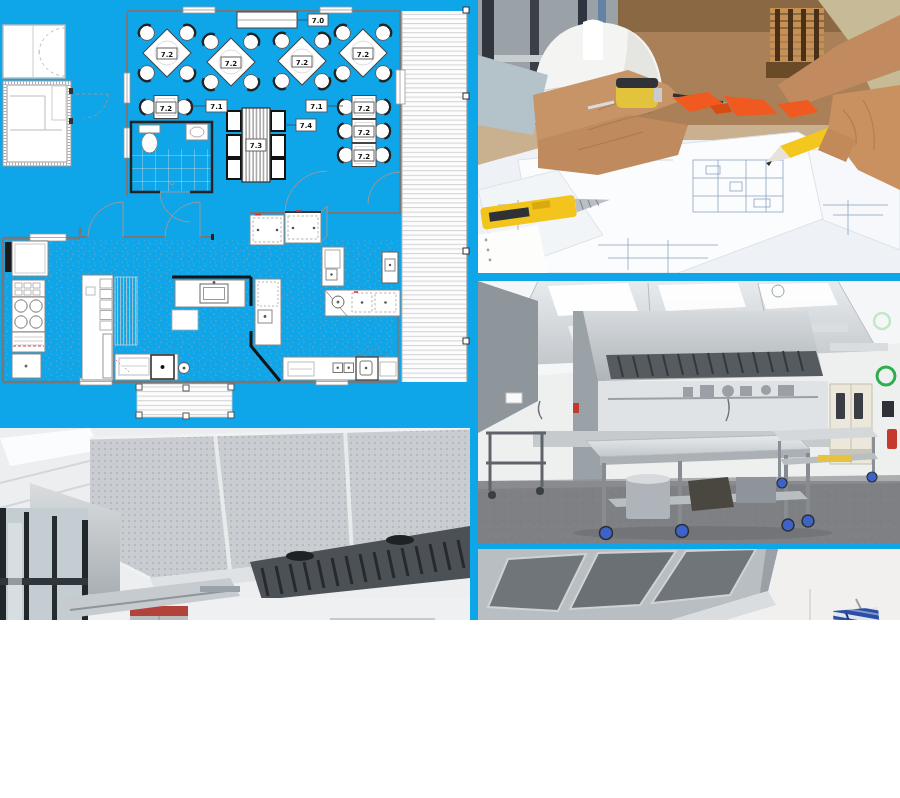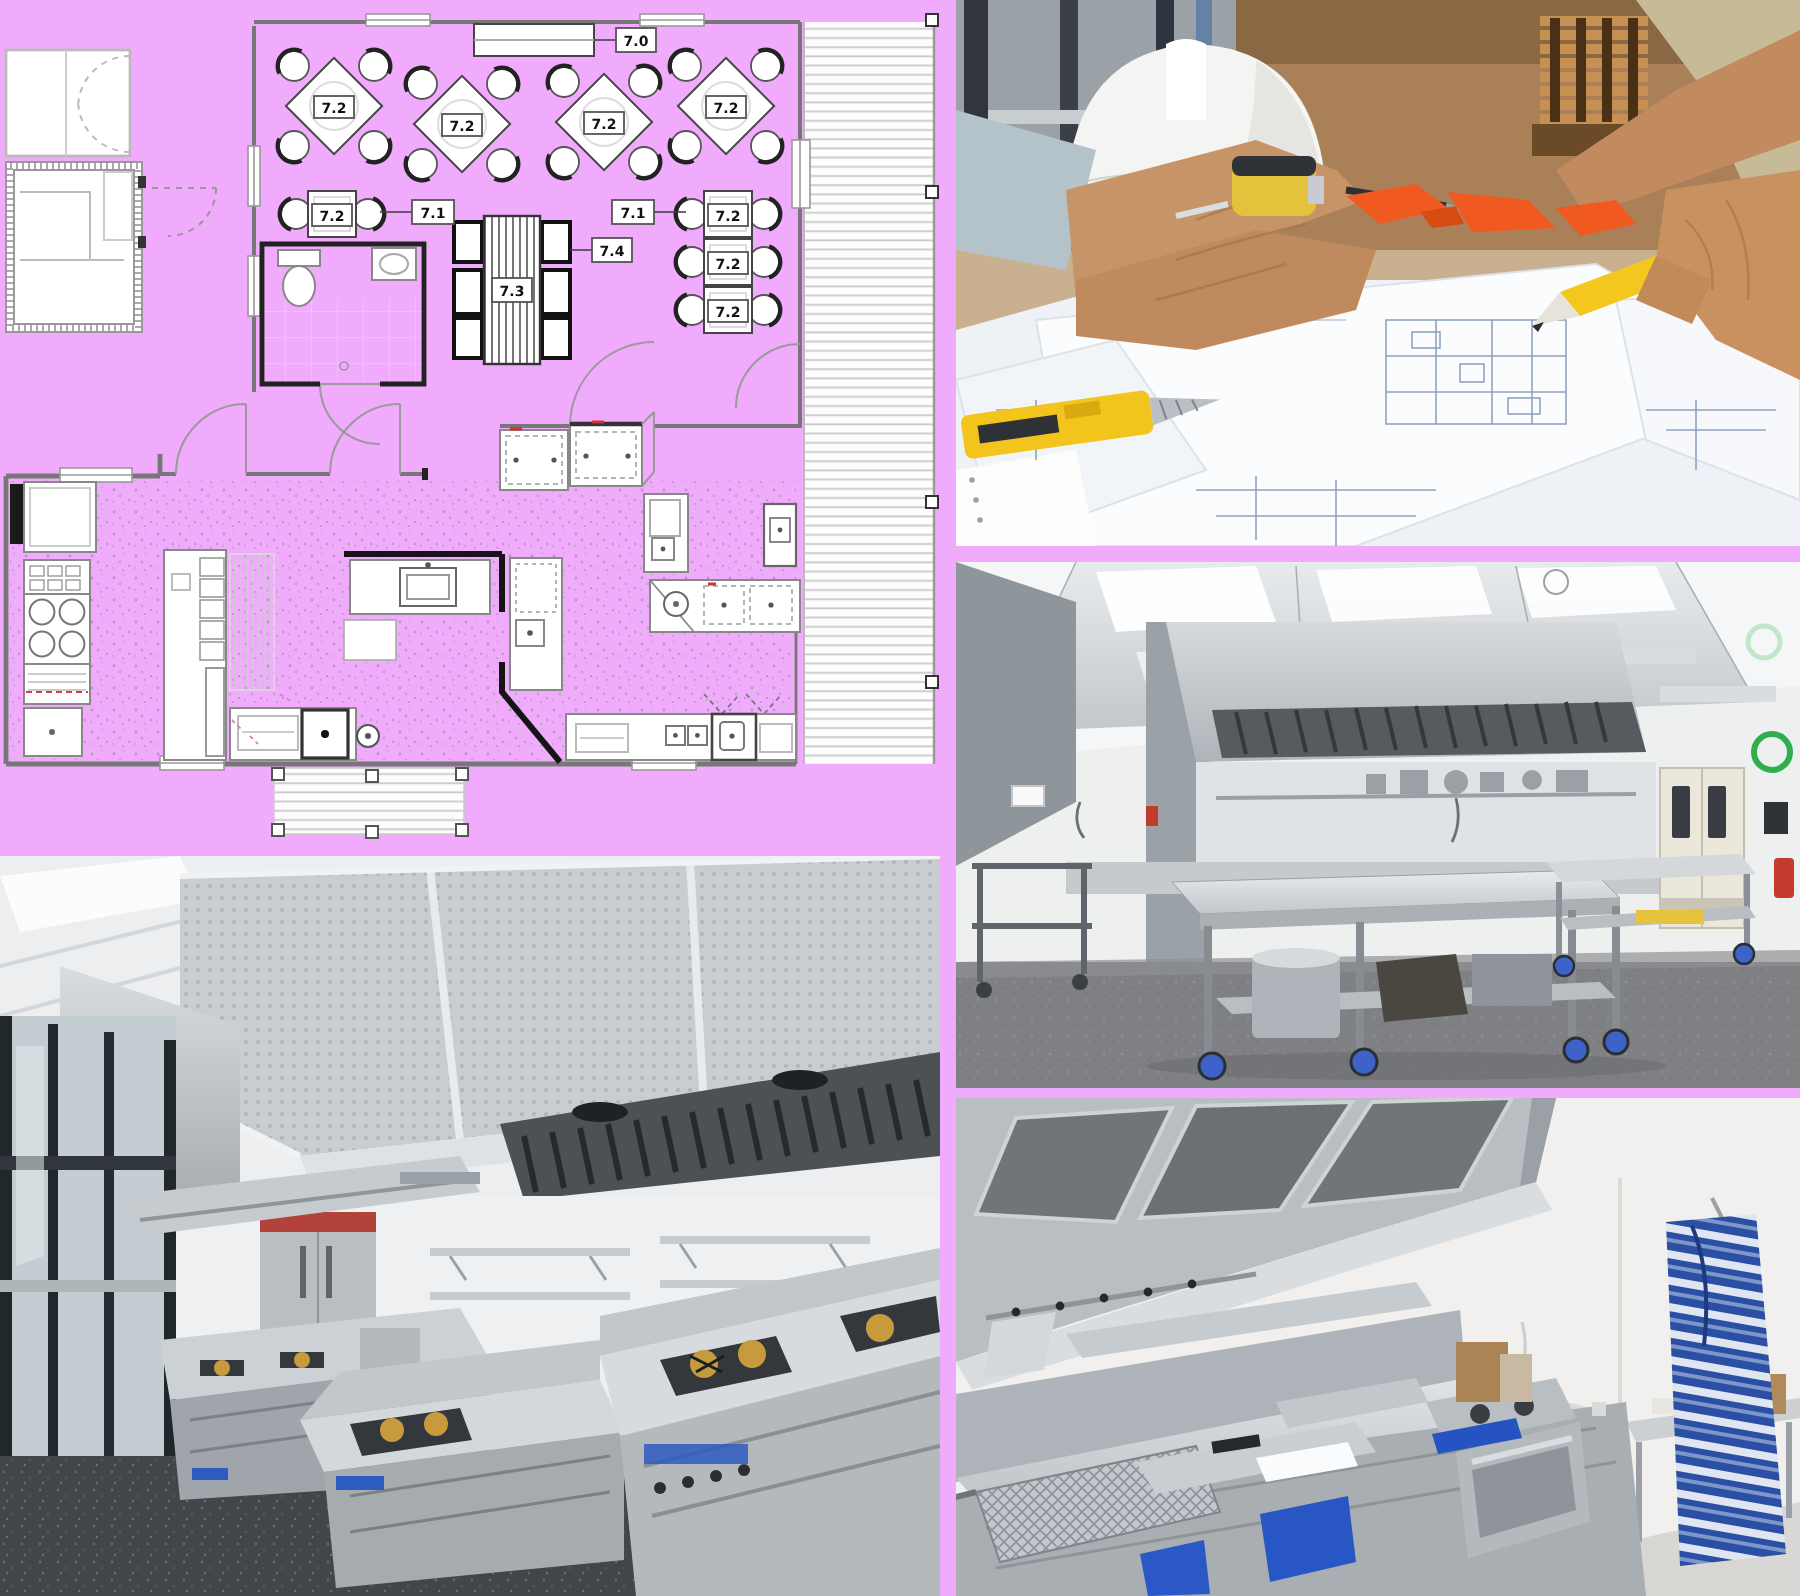--- a/index.html
+++ b/index.html
@@ -1,16 +1,16 @@
 <!DOCTYPE html>
 <html><head>
 <meta charset="utf-8">
 <style>
   html,body{margin:0;padding:0;background:#ffffff;}
-  #canvas{position:relative;width:900px;height:798px;background:#f0abfc;overflow:hidden;
+  #canvas{position:relative;width:900px;height:620px;background:#0ea5e9;overflow:hidden;
           font-family:"Liberation Sans",sans-serif;}
   .tile{position:absolute;margin:0;padding:0;overflow:hidden;}
   .tile svg{display:block;width:100%;height:100%;}
   .tag{font-family:"DejaVu Sans",sans-serif;font-size:7px;font-weight:bold;fill:#111;text-anchor:middle;}
 </style>
 </head>
 <body>
 
 <div id="canvas">
 

